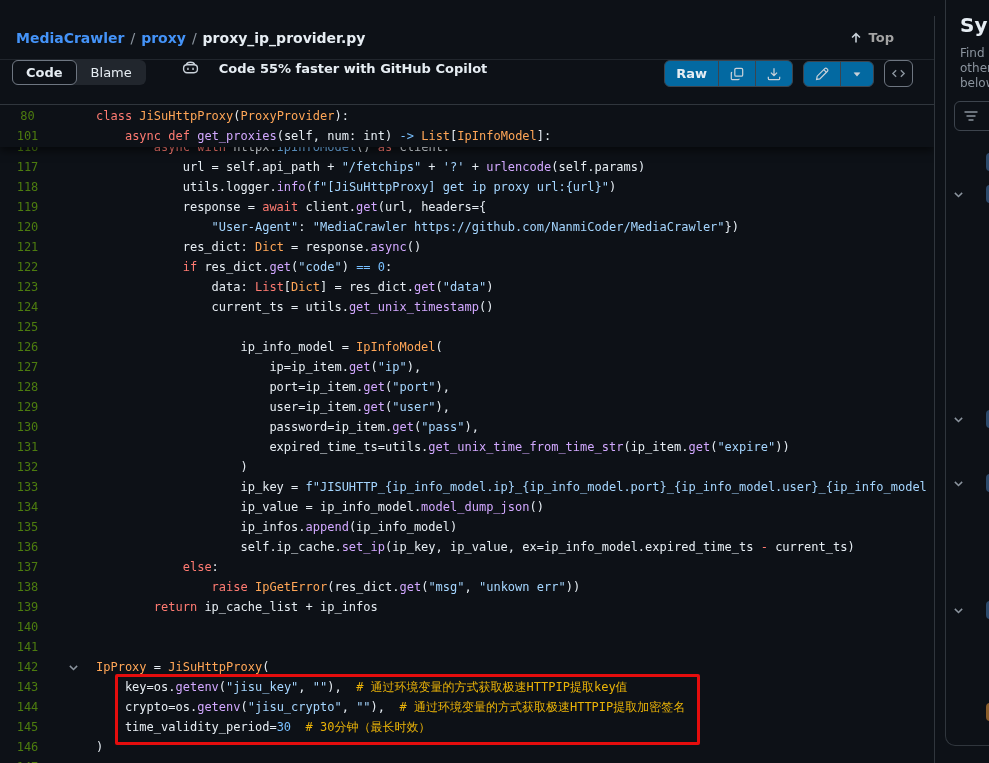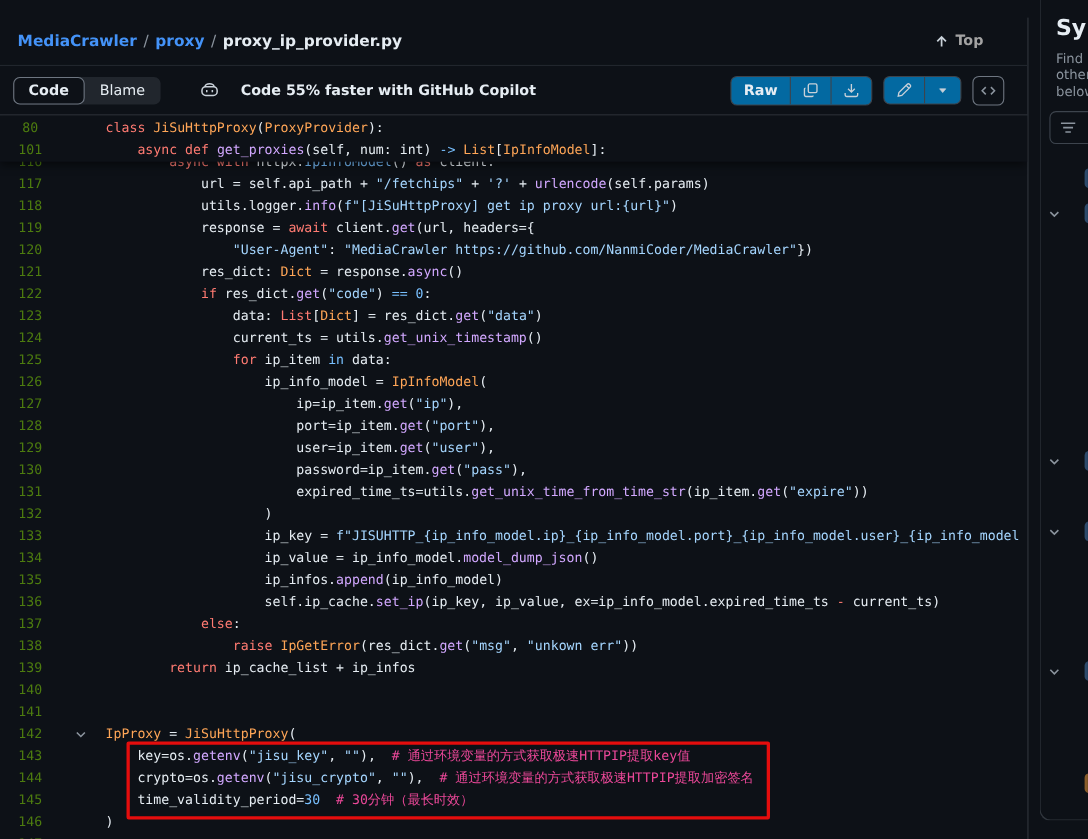--- a/index.html
+++ b/index.html
@@ -14,21 +14,21 @@
   
   .crumb-bar{height:43px;display:flex;align-items:center;padding:0 16px;border-bottom:1px solid #21262d;}
   .crumb-link{color:#4493f8;font-size:14px;font-weight:600;cursor:pointer;}
   .crumb-sep{color:#8b949e;font-size:14px;margin:0 6px;}
   .crumb-file{color:#e6edf3;font-size:14px;font-weight:700;}
   .top-btn{margin-left:auto;margin-right:18px;background:none;border:none;color:#a3a3a3;
     font-size:13px;font-weight:600;display:flex;align-items:center;gap:6px;cursor:pointer;
     font-family:inherit;}
   .top-btn svg{stroke:#c9d1d9;}
   
-  .toolbar{height:44px;display:flex;align-items:center;padding:0 8px;border-bottom:1px solid #30363d;}
+  .toolbar{height:44px;display:flex;align-items:flex-start;padding:0 8px;border-bottom:1px solid #30363d;}
   .seg{background:#21262d;border-radius:6px;display:flex;margin-left:4px;}
   .seg-btn{border:none;background:transparent;color:#e6edf3;font-size:13px;padding:5px 14px;
     border-radius:6px;cursor:pointer;font-family:inherit;}
   .seg-btn.active{background:#0d1117;border:1px solid #6e7681;font-weight:600;padding:4px 13px;}
   .stats{font-family:"DejaVu Sans Mono","Liberation Mono",monospace;font-size:12px;color:#8b949e;margin-left:14px;}
   .copilot{display:flex;align-items:center;gap:20px;margin-left:36px;font-size:13px;font-weight:600;color:#e6edf3;}
   .copilot svg{stroke:#c9d1d9;}
   .tb-right{margin-left:auto;display:flex;align-items:center;gap:10px;margin-right:13px;}
   .btn-group{display:flex;border:1px solid #3d444d;border-radius:6px;overflow:hidden;background:#0369a1;}
   .gbtn{background:transparent;border:none;color:#e6edf3;font-size:13px;font-weight:600;
@@ -49,21 +49,21 @@
   .ln{width:55px;flex:0 0 55px;text-align:center;color:#4d7c0f;cursor:pointer;}
   .mid{width:41px;flex:0 0 41px;position:relative;}
   .mid svg{position:absolute;left:12px;top:4px;stroke:#8b949e;cursor:pointer;}
   .ct{flex:1;overflow:hidden;}
   .tok-p{color:#e6edf3;}
   .tok-k{color:#ff7b72;}
   .tok-n{color:#ffa657;}
   .tok-f{color:#d2a8ff;}
   .tok-s{color:#a5d6ff;}
   .tok-b{color:#79c0ff;}
-  .tok-c{color:#ec4899;}
+  .tok-c{color:#eab308;}
   .red-box{position:absolute;left:115px;top:569px;width:579px;height:65px;
     border:3px solid #e50d0d;border-radius:2px;z-index:5;pointer-events:none;}
   
   .side{position:absolute;left:945px;top:0;width:44px;height:745px;
     border-left:1px solid #30363d;border-bottom:1px solid #30363d;border-radius:0 0 0 10px;}
   .side-title{font-size:20px;font-weight:700;color:#e6edf3;padding:13px 0 0 14px;white-space:nowrap;}
   .side-desc{padding:9px 0 0 14px;font-size:12px;line-height:15px;color:#8b949e;white-space:nowrap;}
   .filter-btn{position:absolute;left:8px;top:101px;width:60px;height:30px;background:transparent;
     border:1px solid #3d444d;border-radius:6px;cursor:pointer;display:flex;align-items:center;
     padding-left:8px;}
@@ -144,21 +144,21 @@
     <div id="code-lines">
         <div class="cl"><span class="ln">116</span><span class="mid"></span><span class="ct"><span class="tok-p">        </span><span class="tok-k">async</span><span class="tok-p"> </span><span class="tok-k">with</span><span class="tok-p"> httpx.</span><span class="tok-b">IpInfoModel</span><span class="tok-p">() </span><span class="tok-k">as</span><span class="tok-p"> client:</span></span></div>
         <div class="cl"><span class="ln">117</span><span class="mid"></span><span class="ct"><span class="tok-p">            url = self.api_path + </span><span class="tok-s">"/fetchips"</span><span class="tok-p"> + </span><span class="tok-s">'?'</span><span class="tok-p"> + </span><span class="tok-f">urlencode</span><span class="tok-p">(self.params)</span></span></div>
         <div class="cl"><span class="ln">118</span><span class="mid"></span><span class="ct"><span class="tok-p">            utils.logger.</span><span class="tok-f">info</span><span class="tok-p">(</span><span class="tok-s">f"[JiSuHttpProxy] get ip proxy url:{url}"</span><span class="tok-p">)</span></span></div>
         <div class="cl"><span class="ln">119</span><span class="mid"></span><span class="ct"><span class="tok-p">            response = </span><span class="tok-k">await</span><span class="tok-p"> client.</span><span class="tok-f">get</span><span class="tok-p">(url, headers={</span></span></div>
         <div class="cl"><span class="ln">120</span><span class="mid"></span><span class="ct"><span class="tok-p">                </span><span class="tok-s">"User-Agent"</span><span class="tok-p">: </span><span class="tok-s">"MediaCrawler https://github.com/NanmiCoder/MediaCrawler"</span><span class="tok-p">})</span></span></div>
         <div class="cl"><span class="ln">121</span><span class="mid"></span><span class="ct"><span class="tok-p">            res_dict: </span><span class="tok-n">Dict</span><span class="tok-p"> = response.</span><span class="tok-f">async</span><span class="tok-p">()</span></span></div>
         <div class="cl"><span class="ln">122</span><span class="mid"></span><span class="ct"><span class="tok-p">            </span><span class="tok-k">if</span><span class="tok-p"> res_dict.</span><span class="tok-f">get</span><span class="tok-p">(</span><span class="tok-s">"code"</span><span class="tok-p">) </span><span class="tok-b">==</span><span class="tok-p"> </span><span class="tok-b">0</span><span class="tok-p">:</span></span></div>
         <div class="cl"><span class="ln">123</span><span class="mid"></span><span class="ct"><span class="tok-p">                data: </span><span class="tok-k">List</span><span class="tok-p">[</span><span class="tok-n">Dict</span><span class="tok-p">] = res_dict.</span><span class="tok-f">get</span><span class="tok-p">(</span><span class="tok-s">"data"</span><span class="tok-p">)</span></span></div>
         <div class="cl"><span class="ln">124</span><span class="mid"></span><span class="ct"><span class="tok-p">                current_ts = utils.</span><span class="tok-f">get_unix_timestamp</span><span class="tok-p">()</span></span></div>
-        <div class="cl"><span class="ln">125</span><span class="mid"></span><span class="ct"><span class="tok-p">                </span><span class="tok-k">for</span><span class="tok-p"> ip_item </span><span class="tok-b">in</span><span class="tok-p"> data:</span></span></div>
+        <div class="cl"><span class="ln">125</span><span class="mid"></span></div>
         <div class="cl"><span class="ln">126</span><span class="mid"></span><span class="ct"><span class="tok-p">                    ip_info_model = </span><span class="tok-n">IpInfoModel</span><span class="tok-p">(</span></span></div>
         <div class="cl"><span class="ln">127</span><span class="mid"></span><span class="ct"><span class="tok-p">                        ip=ip_item.</span><span class="tok-f">get</span><span class="tok-p">(</span><span class="tok-s">"ip"</span><span class="tok-p">),</span></span></div>
         <div class="cl"><span class="ln">128</span><span class="mid"></span><span class="ct"><span class="tok-p">                        port=ip_item.</span><span class="tok-f">get</span><span class="tok-p">(</span><span class="tok-s">"port"</span><span class="tok-p">),</span></span></div>
         <div class="cl"><span class="ln">129</span><span class="mid"></span><span class="ct"><span class="tok-p">                        user=ip_item.</span><span class="tok-f">get</span><span class="tok-p">(</span><span class="tok-s">"user"</span><span class="tok-p">),</span></span></div>
         <div class="cl"><span class="ln">130</span><span class="mid"></span><span class="ct"><span class="tok-p">                        password=ip_item.</span><span class="tok-f">get</span><span class="tok-p">(</span><span class="tok-s">"pass"</span><span class="tok-p">),</span></span></div>
         <div class="cl"><span class="ln">131</span><span class="mid"></span><span class="ct"><span class="tok-p">                        expired_time_ts=utils.</span><span class="tok-f">get_unix_time_from_time_str</span><span class="tok-p">(ip_item.</span><span class="tok-f">get</span><span class="tok-p">(</span><span class="tok-s">"expire"</span><span class="tok-p">))</span></span></div>
         <div class="cl"><span class="ln">132</span><span class="mid"></span><span class="ct"><span class="tok-p">                    )</span></span></div>
         <div class="cl"><span class="ln">133</span><span class="mid"></span><span class="ct"><span class="tok-p">                    ip_key = </span><span class="tok-s">f"JISUHTTP_{ip_info_model.ip}_{ip_info_model.port}_{ip_info_model.user}_{ip_info_model</span></span></div>
         <div class="cl"><span class="ln">134</span><span class="mid"></span><span class="ct"><span class="tok-p">                    ip_value = ip_info_model.</span><span class="tok-f">model_dump_json</span><span class="tok-p">()</span></span></div>
         <div class="cl"><span class="ln">135</span><span class="mid"></span><span class="ct"><span class="tok-p">                    ip_infos.</span><span class="tok-f">append</span><span class="tok-p">(ip_info_model)</span></span></div>

